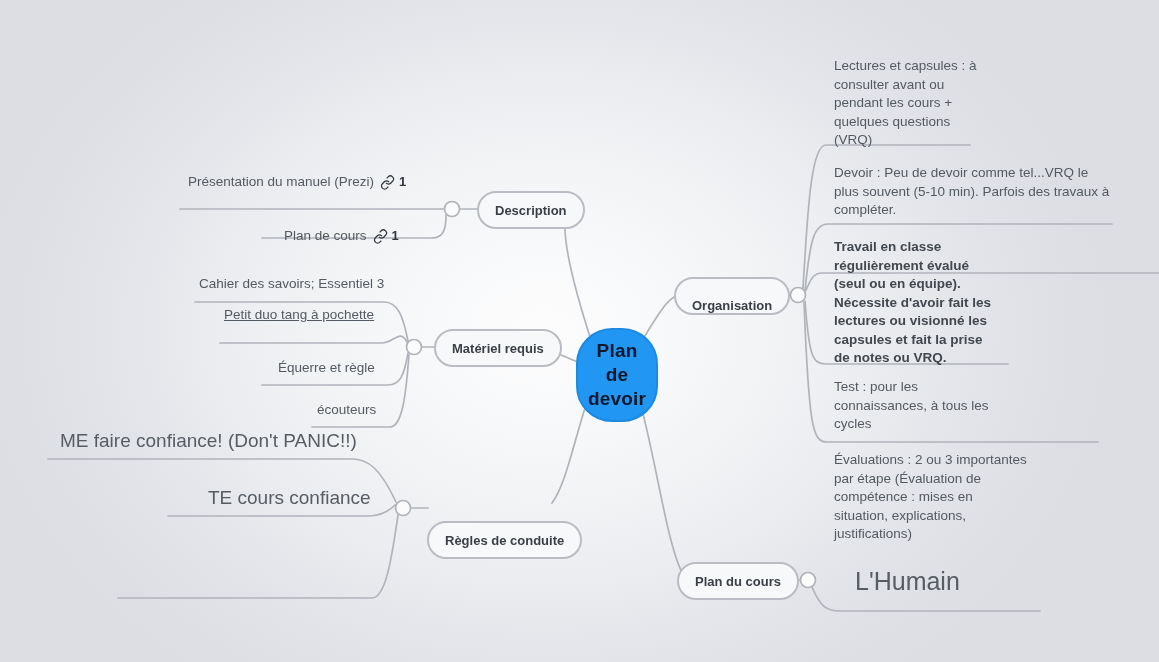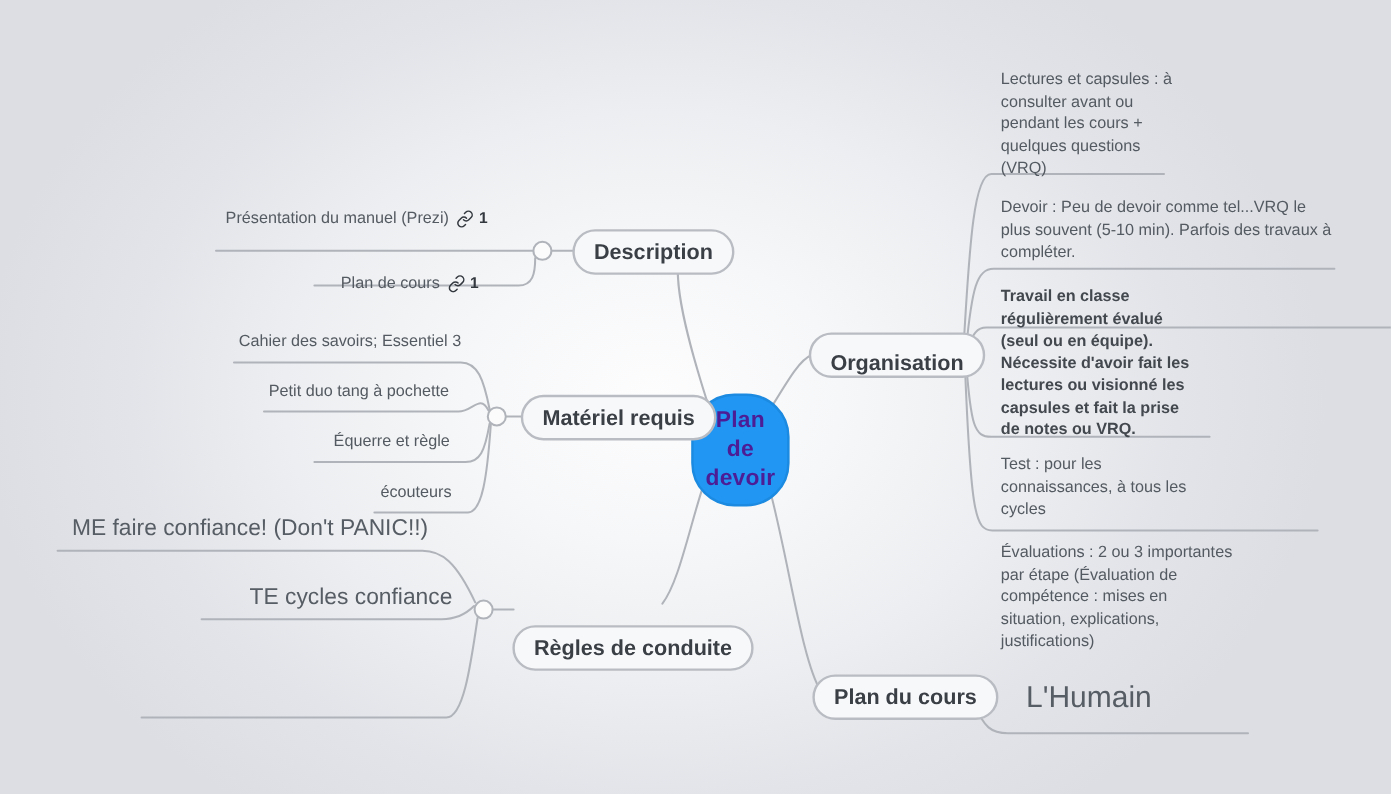--- a/index.html
+++ b/index.html
@@ -40,41 +40,41 @@
   .center-node {
     position: absolute;
     box-sizing: border-box;
     display: flex;
     align-items: center;
     justify-content: center;
     text-align: center;
     border-radius: 36px;
     background: #2196f3;
     border: 2px solid #1b8ae0;
-    color: #4c1d95;
+    color: #0f172a;
     font-weight: bold;
     font-size: 19px;
     line-height: 24px;
     letter-spacing: 0.2px;
   }
 
   
   .pill {
     position: absolute;
     box-sizing: border-box;
     display: flex;
     align-items: center;
     justify-content: center;
     white-space: nowrap;
     border-radius: 20px;
     background: #f7f8fa;
     border: 2.5px solid #b9bcc2;
     color: #3a3f46;
     font-weight: bold;
-    font-size: 18px;
+    font-size: 13px;
     height: 38px;
     padding: 0 16px;
   }
 
   
   .leaf {
     position: absolute;
     box-sizing: border-box;
     color: #545a61;
     font-size: 13.5px;
@@ -215,29 +215,29 @@
           <path d="M10 13a5 5 0 0 0 7.1.1l3-3a5 5 0 0 0-7.1-7.1l-1.7 1.7"></path>
           <path d="M14 11a5 5 0 0 0-7.1-.1l-3 3a5 5 0 0 0 7.1 7.1l1.7-1.7"></path>
         </svg>
         <span>1</span>
       </span>
     </div>
   </div>
 
   <div class="leaf" style="left:199px; top:275px;">Cahier des savoirs; Essentiel 3</div>
 
-  <div class="leaf" style="left:224px; top:317px;">Petit duo tang à pochette</div>
+  <div class="leaf" style="left:224px; top:306px;text-decoration:underline;">Petit duo tang à pochette</div>
 
   <div class="leaf" style="left:278px; top:359px;">Équerre et règle</div>
 
   <div class="leaf" style="left:317px; top:401px;">écouteurs</div>
 
   <div class="leaf leaf-xl" style="left:60px; top:428px;">ME faire confiance! (Don't PANIC!!)</div>
 
-  <div class="leaf leaf-xl" style="left:208px; top:485px;">TE cycles confiance</div>
+  <div class="leaf leaf-xl" style="left:208px; top:485px;">TE cours confiance</div>
 
 
   <div class="leaf wrap" style="left:834px; top:57px; width:150px;">Lectures et capsules : à consulter avant ou pendant les cours + quelques questions (VRQ)</div>
 
   <div class="leaf wrap" style="left:834px; top:164px; width:278px;">Devoir : Peu de devoir comme tel...VRQ le plus souvent (5-10 min). Parfois des travaux à compléter.</div>
 
   <div class="leaf wrap bold" style="left:834px; top:238px; width:162px;">Travail en classe régulièrement évalué (seul ou en équipe). Nécessite d'avoir fait les lectures ou visionné les capsules et fait la prise de notes ou VRQ.</div>
 
   <div class="leaf wrap" style="left:834px; top:378px; width:160px;">Test : pour les connaissances, à tous les cycles</div>
 

